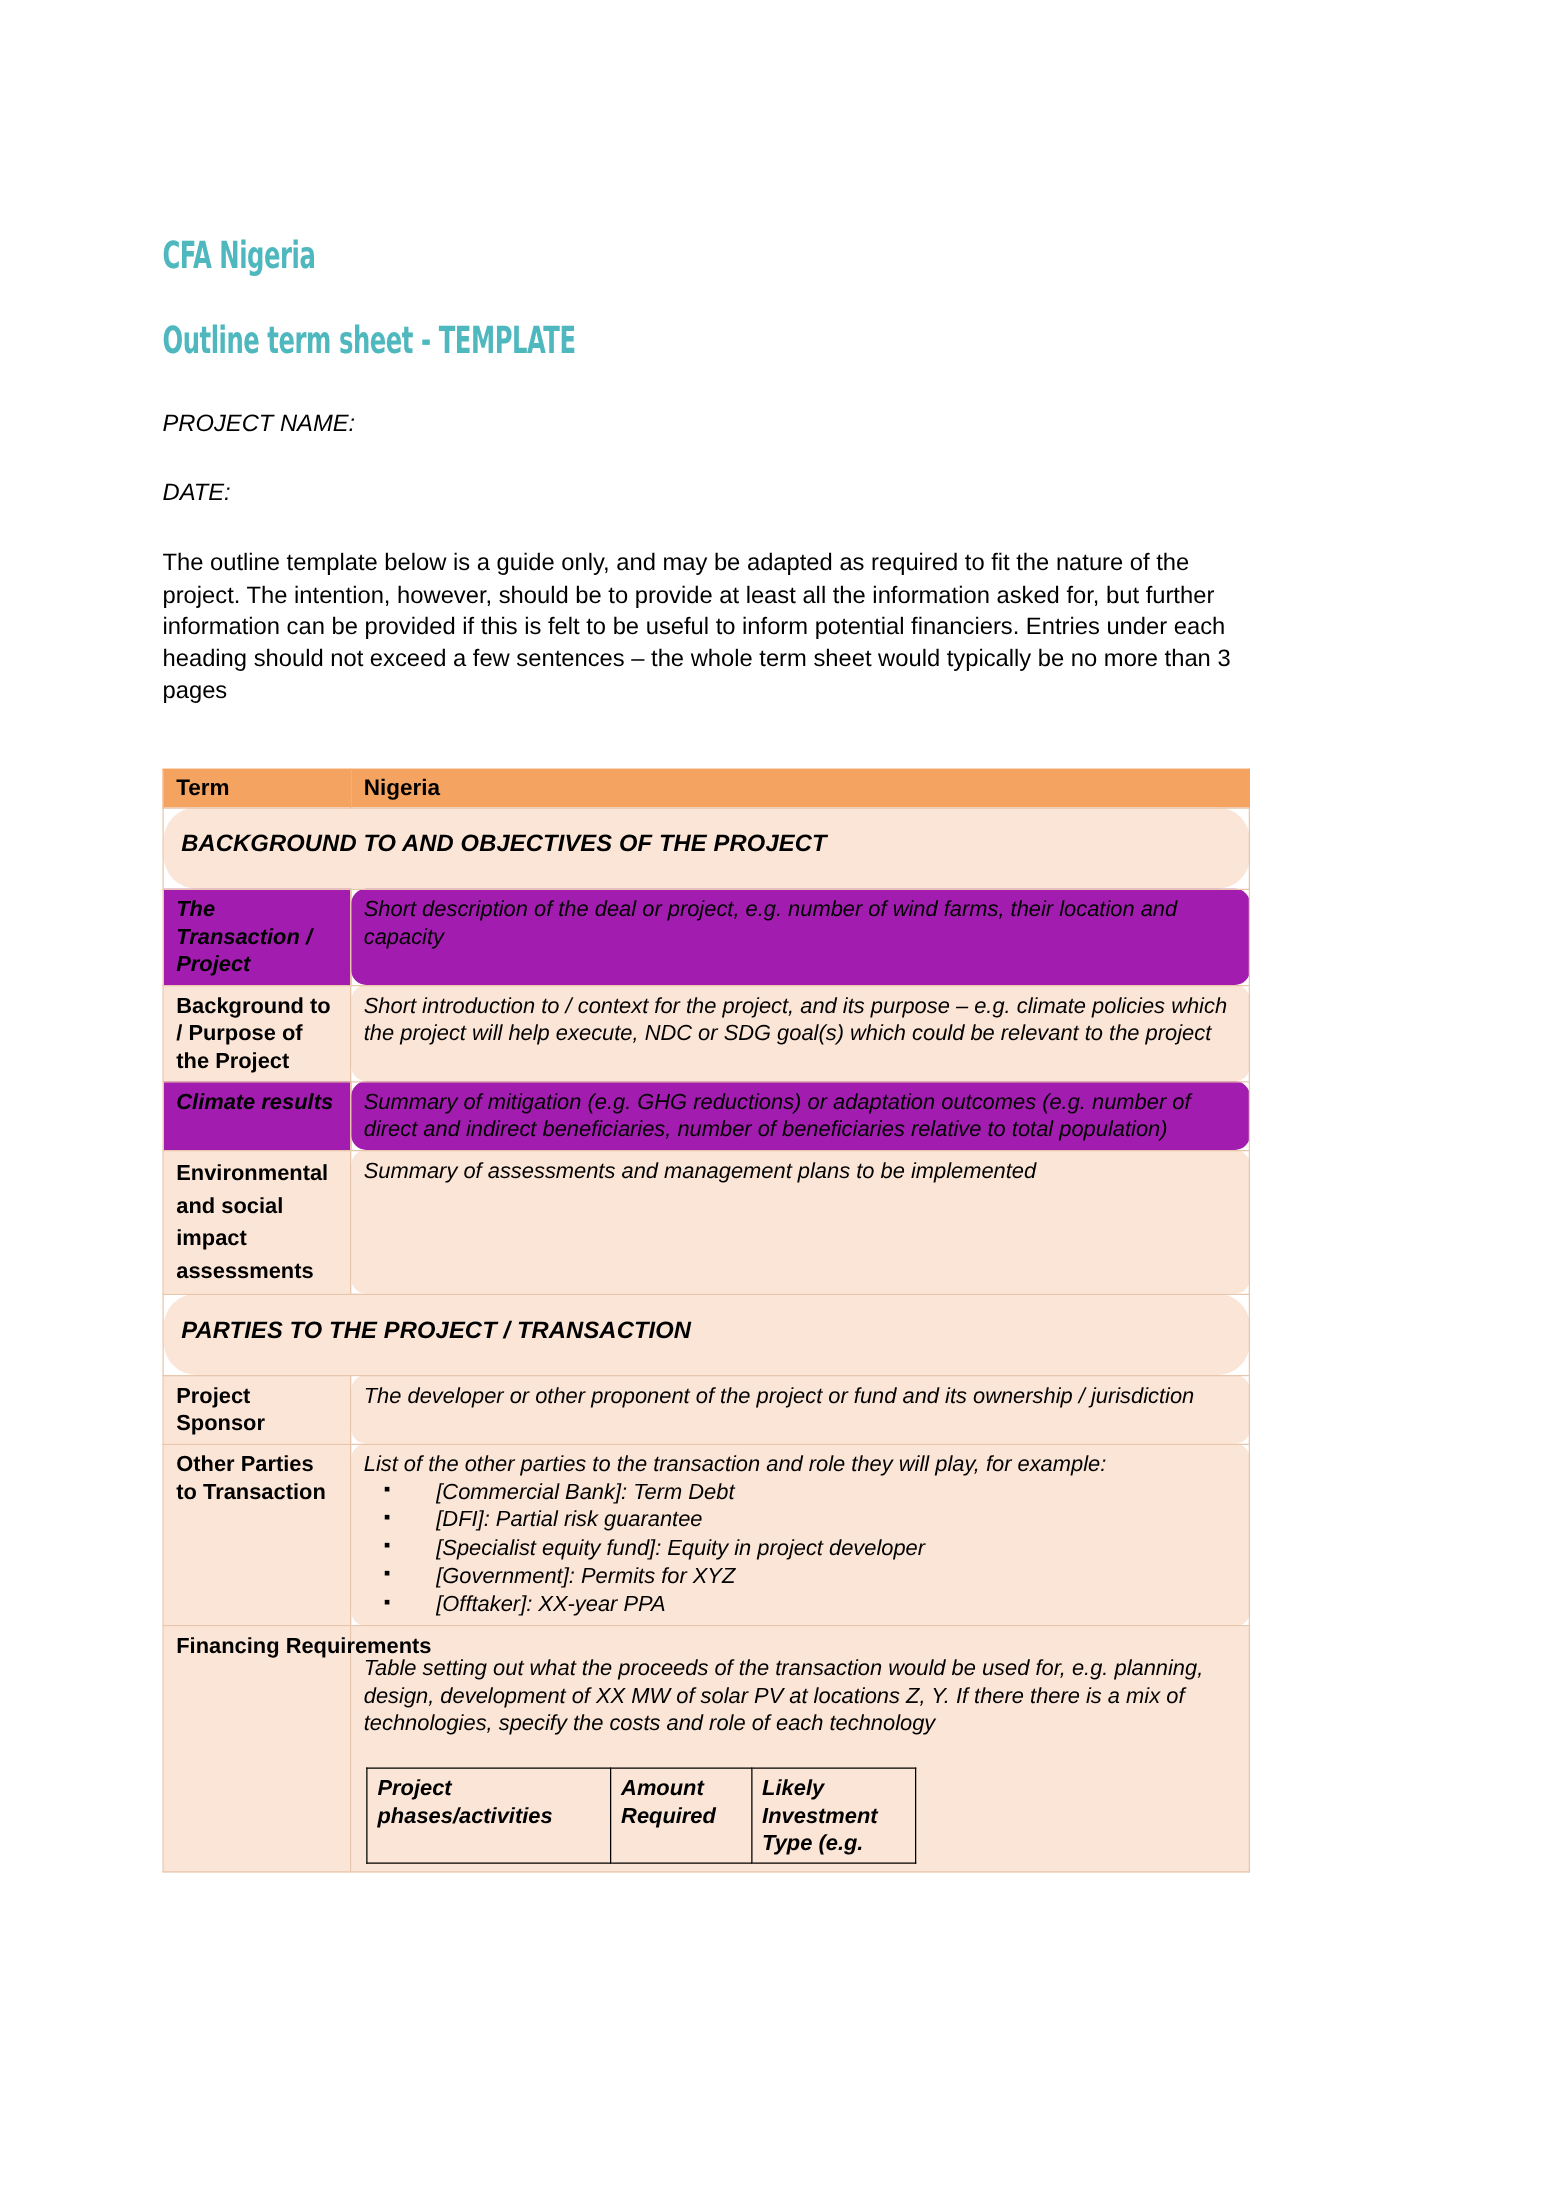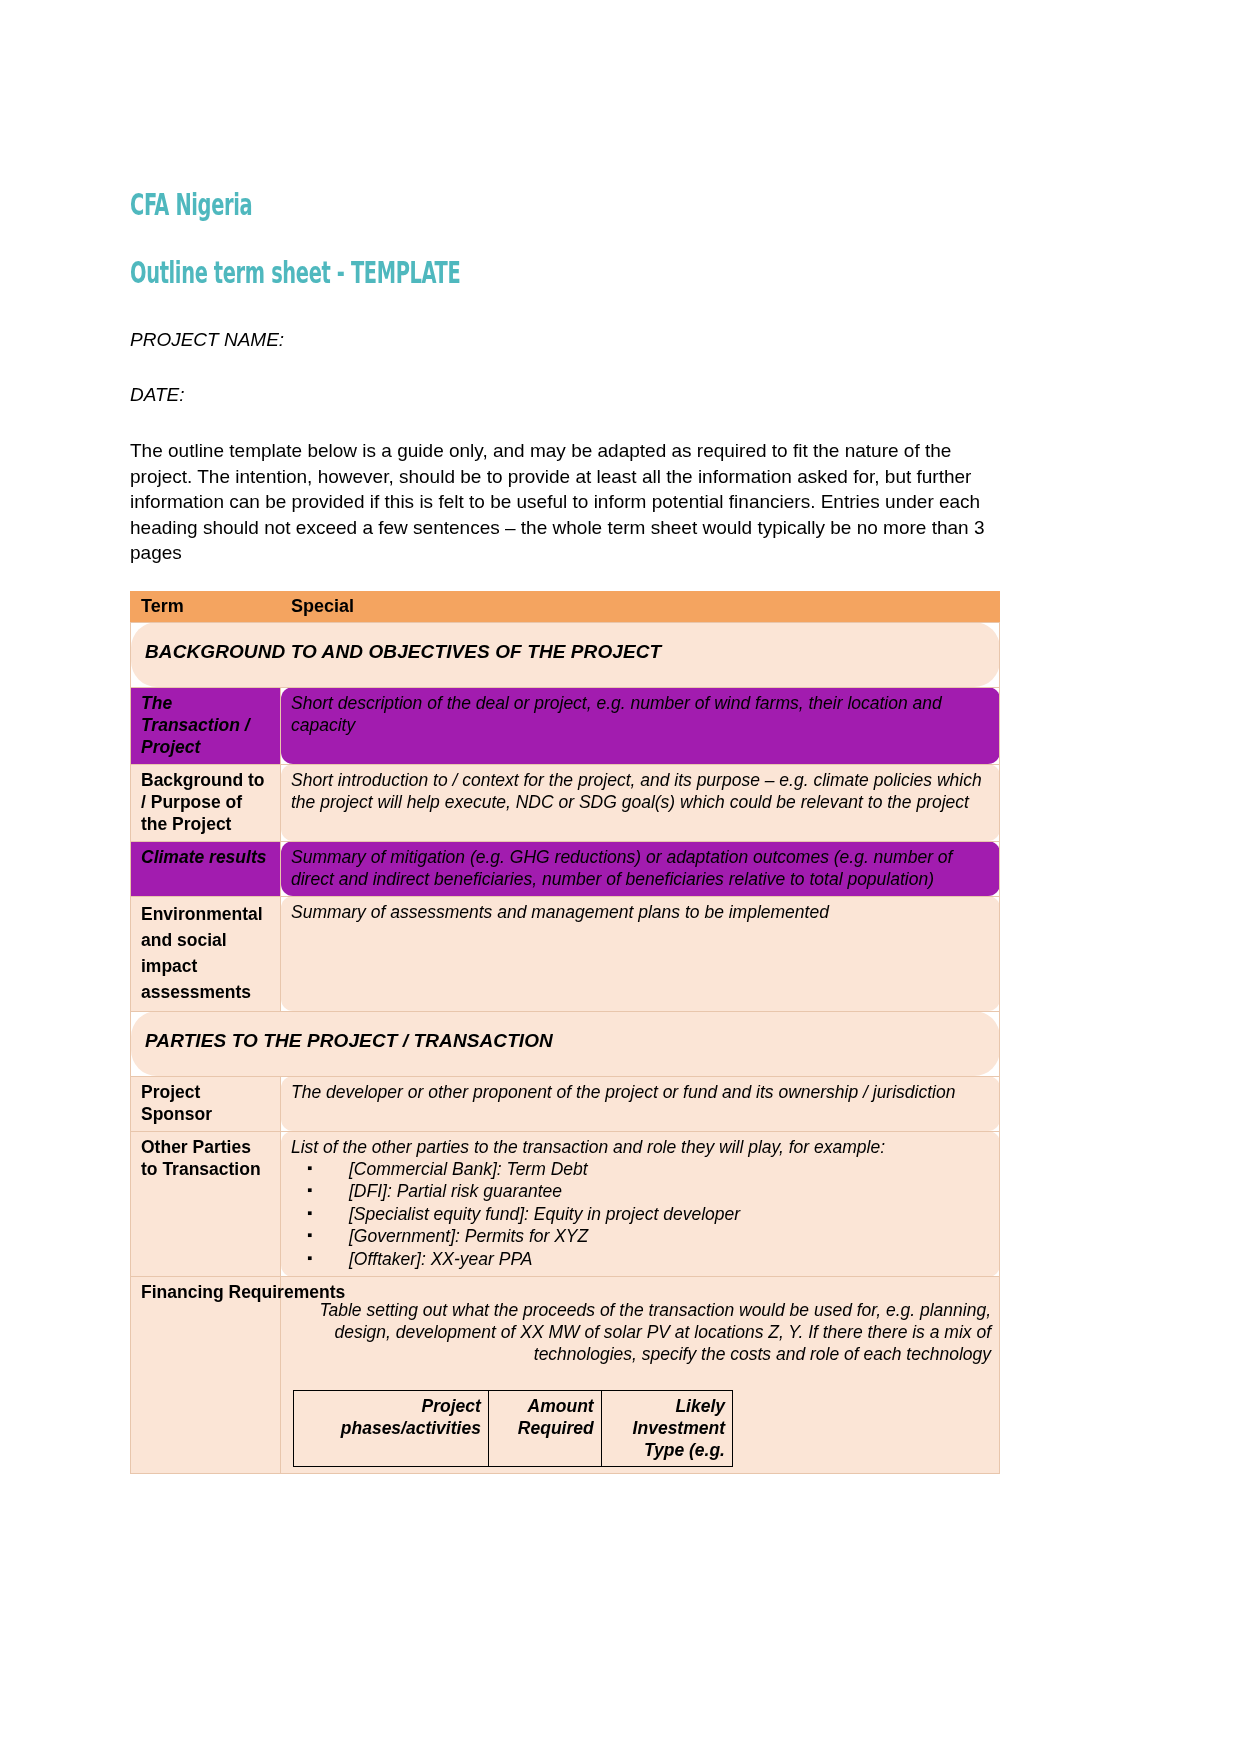--- a/index.html
+++ b/index.html
@@ -65,21 +65,21 @@
     line-height: 25.5px;
     margin: 0;
     font-stretch: condensed;
     max-width: 862px;
   }
 
   
   .term-table {
     border-collapse: collapse;
     width: 870px;
-    margin-top: 25px;
+    margin-top: 49px;
     table-layout: fixed;
   }
   .term-table td, .term-table th {
     border: 1px solid #E8C6AC;
     vertical-align: top;
     padding: 4px 8px 6px 10px;
     font-size: 17.5px;
     line-height: 22px;
     font-stretch: condensed;
   }
@@ -165,21 +165,21 @@
   .inner-table td.ital { font-style: italic; }
   .inner-w1 { width: 190px; }
   .inner-w2 { width: 110px; }
   .inner-w3 { width: 128px; }
 
   .fin-label-cell {
     font-weight: bold;
     line-height: 23.5px;
     white-space: nowrap;
   }
-  .fin-details-cell { font-style: italic; line-height: 23.5px; text-align: right; }
+  .fin-details-cell { font-style: italic; line-height: 23.5px; }
 </style>
 </head>
 <body>
 
 <div class="page">
 
   <div class="doc-title">CFA Nigeria</div>
   <div class="doc-subtitle">Outline term sheet - TEMPLATE</div>
 
   <div class="field-line">PROJECT NAME:</div>
@@ -188,21 +188,21 @@
   <div class="intro-para">The outline template below is a guide only, and may be adapted as required to fit the nature of the project. The intention, however, should be to provide at least all the information asked for, but further information can be provided if this is felt to be useful to inform potential financiers. Entries under each heading should not exceed a few sentences – the whole term sheet would typically be no more than 3 pages</div>
 
   <table class="term-table">
     <colgroup>
       <col class="col-term">
       <col class="col-details">
     </colgroup>
     <thead>
       <tr class="hdr-row">
         <th>Term</th>
-        <th>Special</th>
+        <th>Nigeria</th>
       </tr>
     </thead>
     <tbody>
 
       <tr class="section-row">
         <td colspan="2">BACKGROUND TO AND OBJECTIVES OF THE PROJECT</td>
       </tr>
 
       <tr class="white">
         <td class="term-cell">The Transaction / Project</td>

